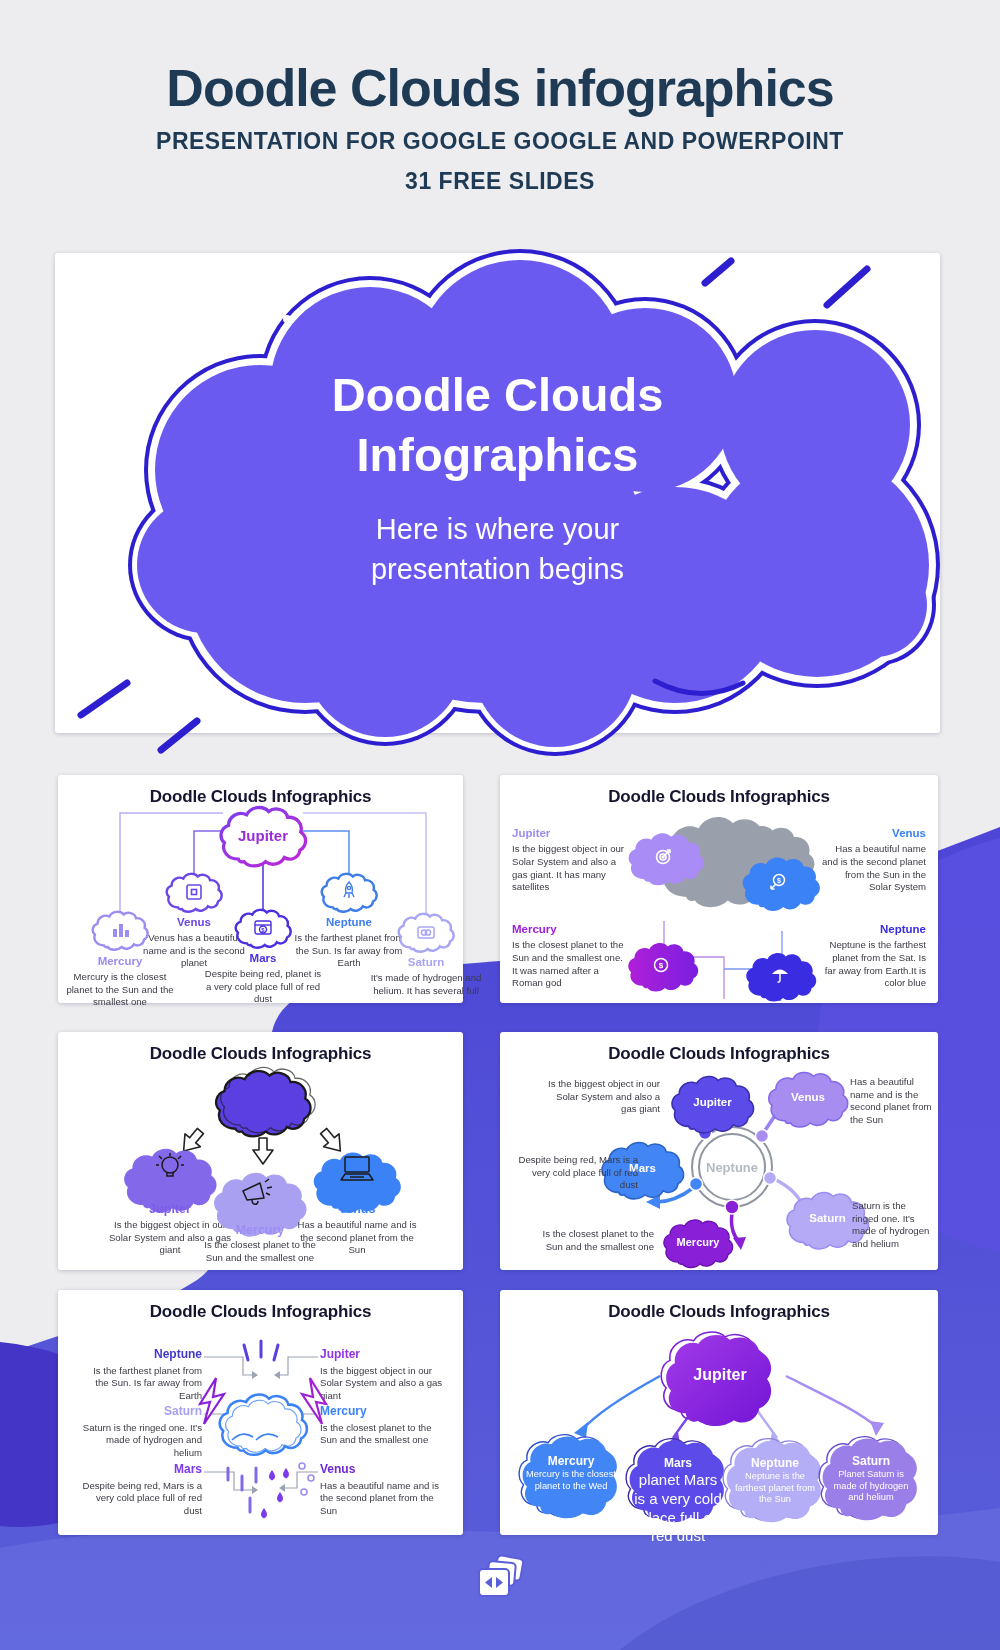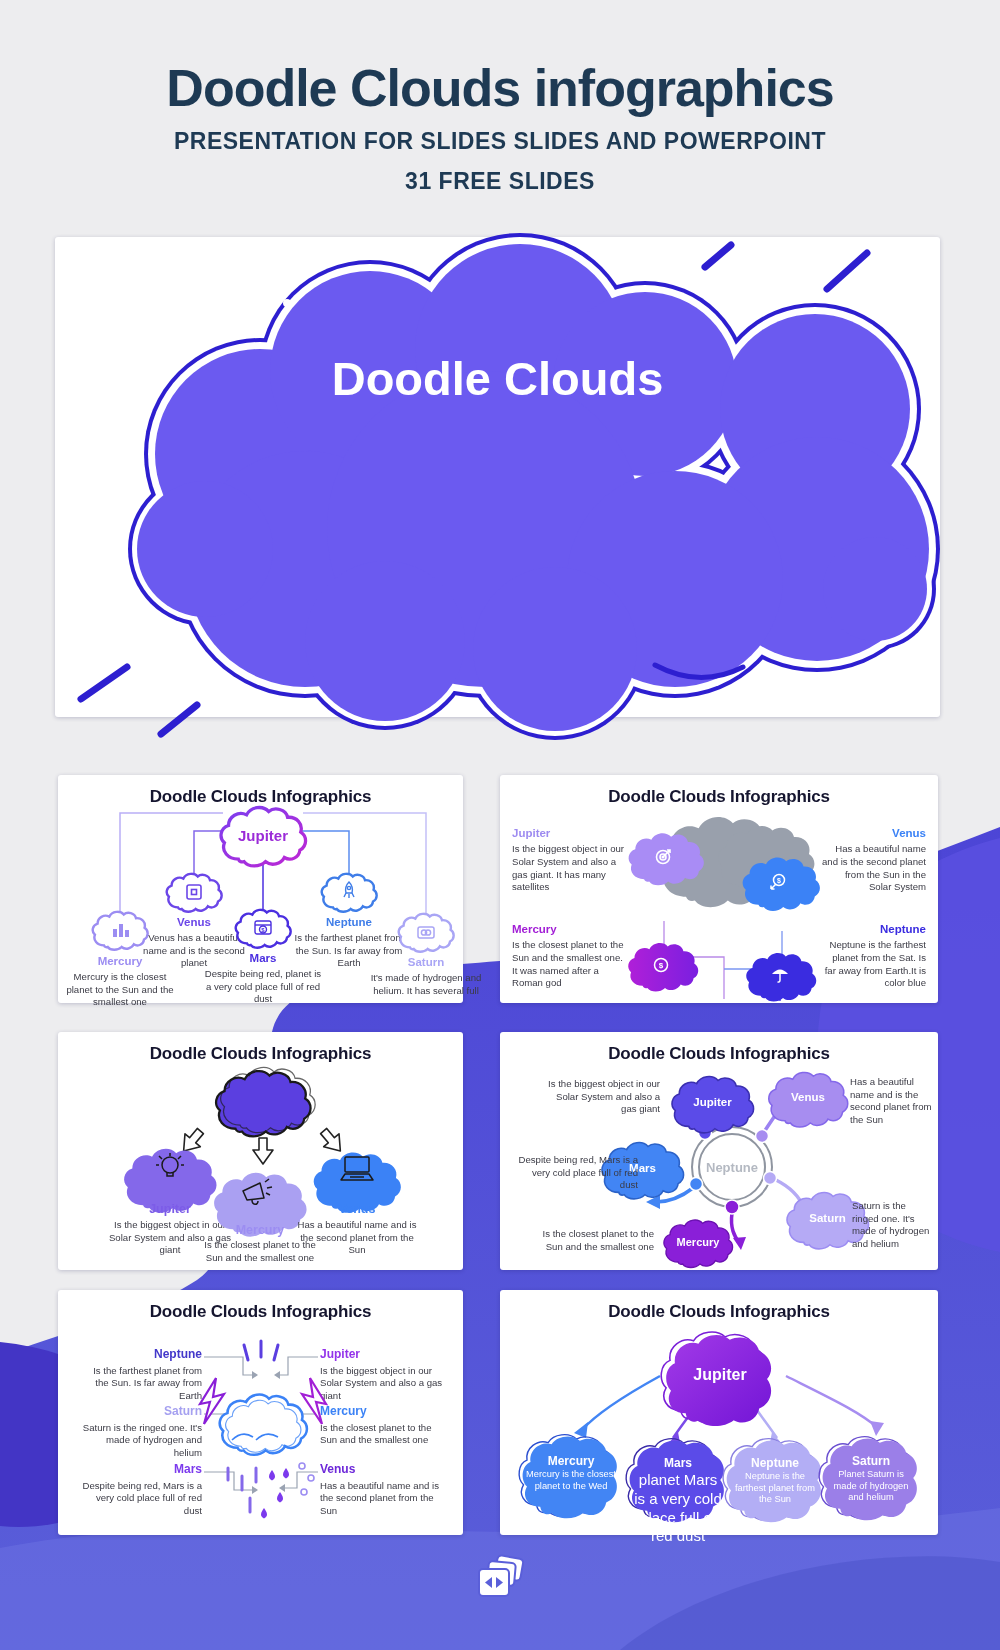--- a/index.html
+++ b/index.html
@@ -53,25 +53,25 @@
   <rect x="0" y="780" width="1000" height="870" fill="url(#bgGrad)"></rect>
   <path d="M0,0 H1000 V827 C860,882 700,938 585,952 C430,972 287,962 272,1032 C258,1122 246,1246 197,1280 C160,1305 90,1324 0,1356 Z" fill="#ededef"></path>
   <path d="M1000,838 C885,868 812,948 818,1058 C823,1168 905,1232 1000,1252 Z" fill="#5a50e0" opacity="0.85"></path>
   <path d="M0,1342 C95,1352 152,1398 142,1456 C132,1508 62,1532 0,1526 Z" fill="#4335c5"></path>
   <path d="M0,1548 C260,1498 560,1565 1000,1508 V1650 H0 Z" fill="#6b71e2" opacity="0.55"></path>
   <path d="M620,1650 C710,1575 880,1542 1000,1562 V1650 Z" fill="#4f55cc" opacity="0.6"></path>
 </svg>
 
 <div class="abs" style="left:0;top:48;width:1000px">
   <div class="abs" style="left:0;right:0;top:58px;text-align:center;font-size:52px;font-weight:bold;color:#1e3a54;letter-spacing:-1px">Doodle Clouds infographics</div>
-  <div class="abs" style="left:0;right:0;top:128px;text-align:center;font-size:23px;font-weight:600;color:#1e3a54;letter-spacing:.5px">PRESENTATION FOR SLIDES SLIDES AND POWERPOINT</div>
+  <div class="abs" style="left:0;right:0;top:128px;text-align:center;font-size:23px;font-weight:600;color:#1e3a54;letter-spacing:.5px">PRESENTATION FOR GOOGLE GOOGLE AND POWERPOINT</div>
   <div class="abs" style="left:0;right:0;top:168px;text-align:center;font-size:23px;font-weight:600;color:#1e3a54;letter-spacing:.5px">31 FREE SLIDES</div>
 </div>
 
-<div class="card" style="left:55px;top:237px;width:885px;height:480px">
+<div class="card" style="left:55px;top:253px;width:885px;height:480px">
   <svg class="abs" style="left:0;top:0" width="885" height="500" viewBox="0 0 885 500">
     <g fill="#2d1fd0">
       <circle cx="205" cy="217" r="116"></circle>
           <circle cx="315" cy="134" r="111"></circle>
           <circle cx="465" cy="112" r="116"></circle>
       <circle cx="590" cy="147" r="103"></circle>
           <circle cx="760" cy="172" r="106"></circle>
           <circle cx="762" cy="312" r="123"></circle>
       <circle cx="820" cy="352" r="61"></circle>
           <circle cx="250" cy="332" r="129"></circle>
@@ -120,20 +120,25 @@
     <g stroke="#2d1fd0" stroke-width="7" stroke-linecap="round">
       <line x1="72" y1="430" x2="26" y2="462"></line>
           <line x1="142" y1="468" x2="106" y2="497"></line>
       <line x1="772" y1="52" x2="812" y2="16"></line>
           <line x1="650" y1="30" x2="676" y2="8"></line>
     </g>
     <path d="M600 428 Q645 452 688 430" stroke="#2d1fd0" stroke-width="5" fill="none" stroke-linecap="round"></path>
   </svg>
   <div class="abs" style="left:0;right:0;top:112px;text-align:center;color:#fff;font-size:47px;font-weight:bold;line-height:60px">
     <div>Doodle Clouds</div>
+    <div>Infographics</div>
+  </div>
+  <div class="abs" style="left:0;right:0;top:256px;text-align:center;color:#fff;font-size:29px;line-height:40px">
+    <div>Here is where your</div>
+    <div>presentation begins</div>
   </div>
 </div>
 
 <div class="card" style="left:58px;top:775px;width:405px;height:228px">
   <div class="card-title">Doodle Clouds Infographics</div>
   <svg class="abs" style="left:0;top:0" width="405" height="228">
     <g fill="none" stroke-width="1.5">
       <polyline points="165,38 62,38 62,146" stroke="#b9aef6"></polyline>
       <polyline points="245,38 368,38 368,146" stroke="#c3c0f8"></polyline>
       <polyline points="180,56 136,56 136,102" stroke="#8468ea"></polyline>

